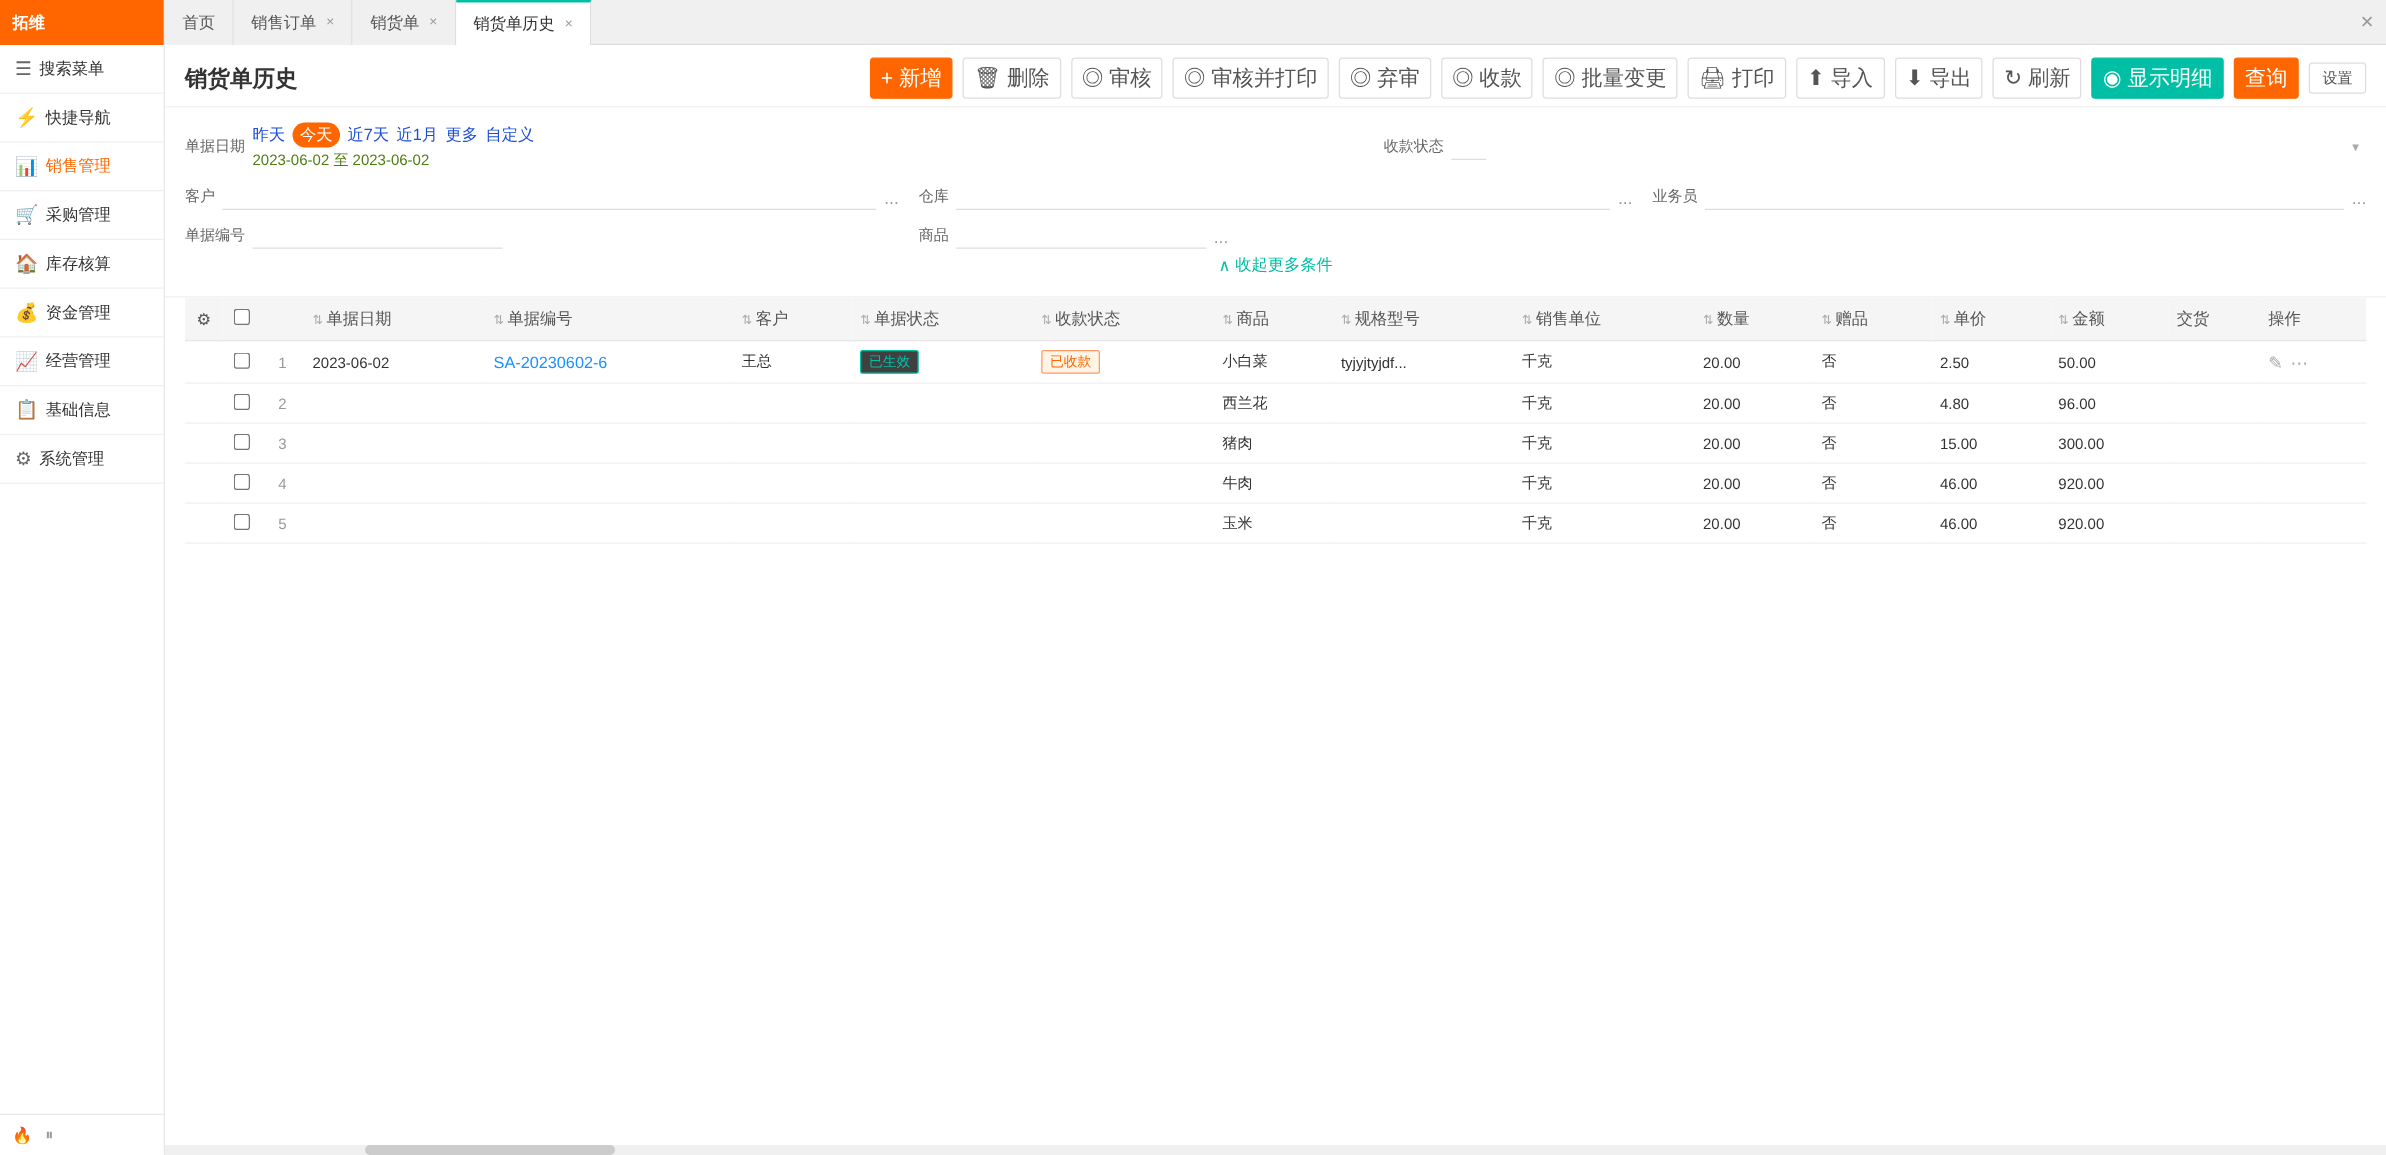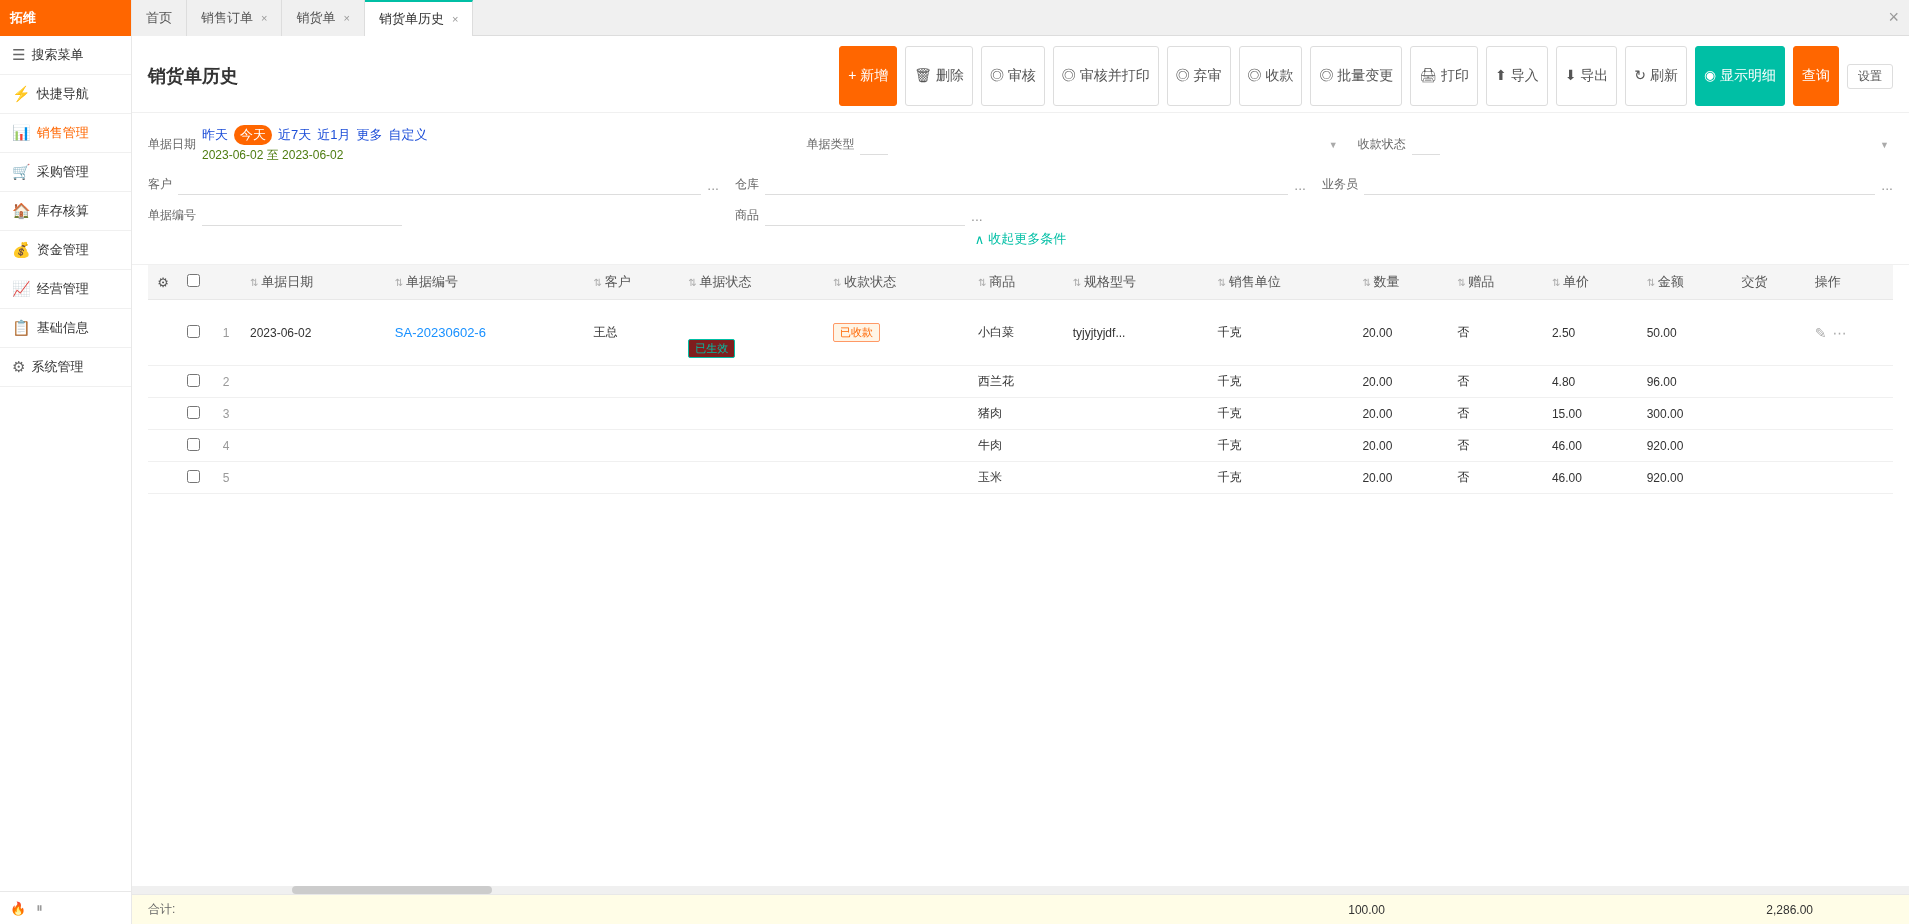--- a/index.html
+++ b/index.html
@@ -116,27 +116,27 @@
     .toolbar {
       display: flex;
       align-items: center;
       gap: 8px;
       flex-wrap: wrap;
     }
     .toolbar-btn {
       display: flex;
       align-items: center;
       gap: 3px;
-      padding: 20px 8px;
+      padding: 4px 8px;
       border: 1px solid #ddd;
       border-radius: 3px;
       background: #fff;
       cursor: pointer;
       color: #555;
-      font-size: 14px;
+      font-size: 17px;
       white-space: nowrap;
     }
     .toolbar-btn.primary { background: #ff6600; color: #fff; border-color: #ff6600; }
     .toolbar-btn.teal { background: #00bfa5; color: #fff; border-color: #00bfa5; }
 
     
     .filter-area {
       padding: 12px 16px;
       border-bottom: 1px solid #f0f0f0;
       flex-shrink: 0;
@@ -240,21 +240,21 @@
       color: #333;
     }
     .row-num { color: #999; text-align: center; }
     .link-text { color: #1890ff; cursor: pointer; text-decoration: none; }
     .badge {
       display: inline-block;
       padding: 1px 6px;
       border-radius: 2px;
       font-size: 11px;
     }
-    .badge-green { background: #7f1d1d; color: #00bfa5; border: 1px solid #00bfa5; margin-top: 32px; }
+    .badge-green { background: #404040; color: #00bfa5; border: 1px solid #00bfa5; }
     .badge-orange { background: #fff5e6; color: #ff6600; border: 1px solid #ff9966; }
 
     .action-icons { display: flex; gap: 6px; }
     .action-icon { color: #aaa; cursor: pointer; font-size: 14px; }
 
     
     .table-footer {
       display: flex;
       align-items: center;
       background: #fffde7;
@@ -452,28 +452,20 @@
               <span class="date-shortcut active">今天</span>
               <span class="date-shortcut">近7天</span>
               <span class="date-shortcut">近1月</span>
               <span class="date-shortcut">更多</span>
               <span class="date-shortcut">自定义</span>
             </div>
             <div class="date-range">2023-06-02 至 2023-06-02</div>
           </div>
         </div>
 
-        <div class="filter-item" style="flex:1;">
-          <span class="filter-label">单据类型</span>
-          <div class="select-wrapper">
-            <select class="filter-select">
-              <option></option>
-            </select>
-          </div>
-        </div>
 
         <div class="filter-item" style="flex:1;">
           <span class="filter-label">收款状态</span>
           <div class="select-wrapper">
             <select class="filter-select">
               <option></option>
             </select>
           </div>
         </div>
       </div>
@@ -640,23 +632,16 @@
               <td></td>
             </tr>
           </tbody>
       </table>
     </div>
 
     <div class="table-scrollbar-row">
       <div class="table-scrollbar-thumb"></div>
     </div>
 
-    <div class="table-footer">
-      <span class="footer-label">合计:</span>
-      <span style="flex:1;"></span>
-      <span class="footer-val" style="min-width:100px;text-align:right;">100.00</span>
-      <span style="flex:0.3;"></span>
-      <span class="footer-val" style="min-width:100px;text-align:right;margin-right:80px;">2,286.00</span>
-    </div>
 
 
   </div>
 </div>
 
 </body></html>

